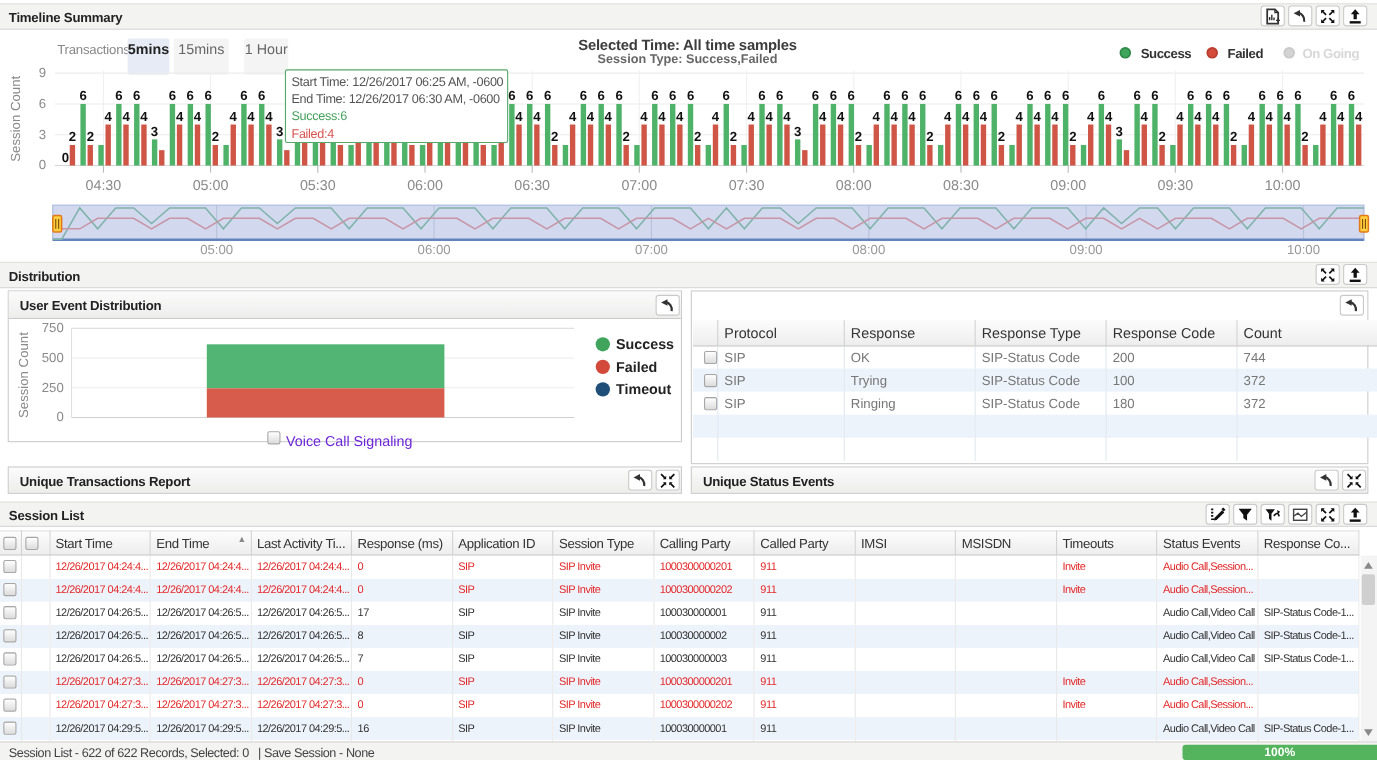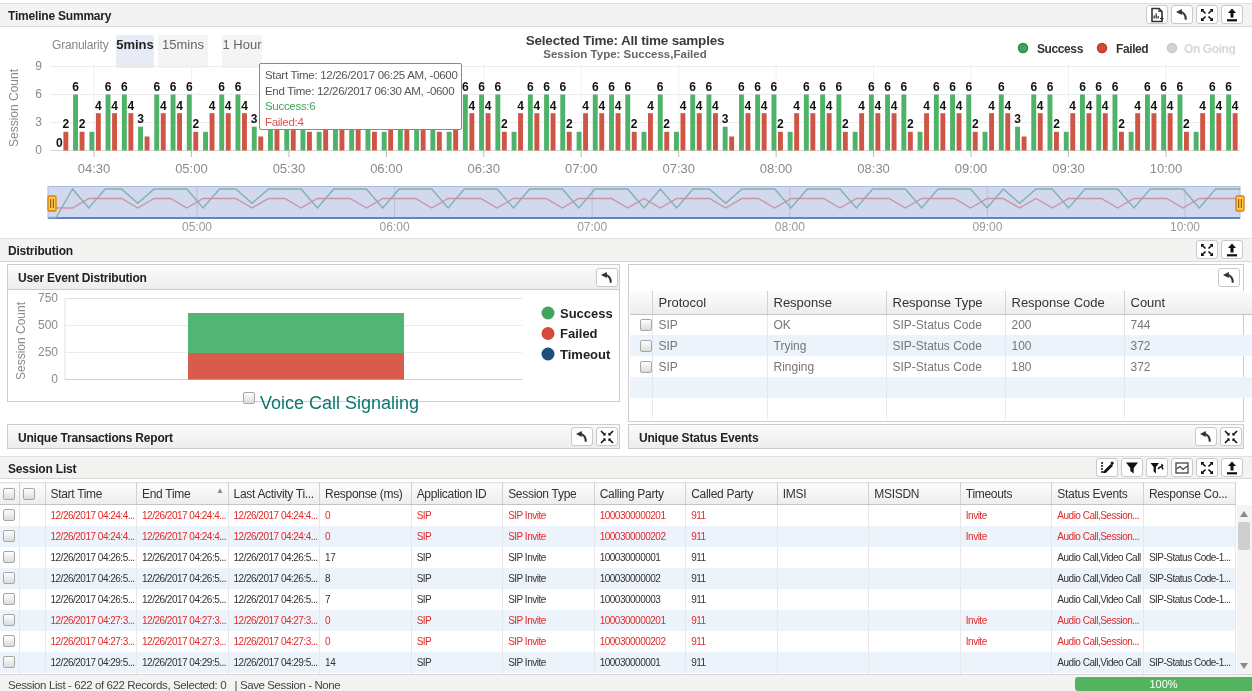--- a/index.html
+++ b/index.html
@@ -65,21 +65,21 @@
       <path d="M3 3 L6.5 6.5 M13 3 L9.5 6.5 M3 13 L6.5 9.5 M13 13 L9.5 9.5" stroke="#111" stroke-width="1.6"></path>
     </svg>
   </div>
 <div class="ibtn" style="left:1221px;top:5px;width:22px;height:19px">
     <svg width="16" height="16" viewBox="0 0 16 16">
       <path d="M8 1.5 L12 6 H9.5 V10.5 H6.5 V6 H4 Z" fill="#111"></path>
       <rect x="3" y="12.2" width="10" height="2.2" fill="#111"></rect>
     </svg>
   </div>
 
-<div class="abs" style="left:52px;top:38px;font-size:12px;letter-spacing:-0.2px;color:#888">Granularity</div>
+<div class="abs" style="left:52px;top:38px;font-size:12px;letter-spacing:-0.2px;color:#888">Transactions</div>
 <div class="gbtn" style="left:116px;width:38px;background:#e7ebf6;color:#222;font-weight:bold">5mins</div>
 <div class="gbtn" style="left:158px;width:50px;">15mins</div>
 <div class="gbtn" style="left:222px;width:40px;">1 Hour</div>
 
 <div class="abs" style="left:425px;top:33px;width:400px;text-align:center;font-size:13.5px;font-weight:bold;color:#3c3c3c;letter-spacing:-0.2px">Selected Time: All time samples</div>
 <div class="abs" style="left:425px;top:48px;width:400px;text-align:center;font-size:11.5px;font-weight:bold;color:#666">Session Type: Success,Failed</div>
 
 <svg class="abs" style="left:1015px;top:41px" width="237" height="14">
 <circle cx="8" cy="7" r="4.5" fill="#41a45c" stroke="#2d8a47" stroke-width="1.5"></circle>
 <text x="22" y="11.5" style="font:bold 12px Liberation Sans,sans-serif;letter-spacing:-0.4px;fill:#333">Success</text>
@@ -481,21 +481,21 @@
 </svg>
     <svg class="abs" style="left:532px;top:14px" width="78" height="66">
       <circle cx="8" cy="8" r="6.5" fill="#41a45c"></circle>
         <text x="20" y="12.5" style="font:bold 13px Liberation Sans,sans-serif;fill:#222">Success</text>
       <circle cx="8" cy="28.5" r="6.5" fill="#d44a3a"></circle>
         <text x="20" y="33" style="font:bold 13px Liberation Sans,sans-serif;fill:#222">Failed</text>
       <circle cx="8" cy="49" r="6.5" fill="#1f4e79"></circle>
         <text x="20" y="53.5" style="font:bold 13px Liberation Sans,sans-serif;fill:#222">Timeout</text>
     </svg>
     <div class="cb" style="left:235px;top:101px"></div>
-    <div class="abs" style="left:252px;top:102px;font-size:18px;color:#0f766e">Voice Call Signaling</div>
+    <div class="abs" style="left:252px;top:102px;font-size:13px;color:#6d28d9">Voice Call Signaling</div>
   </div>
 </div>
 <div class="panel" style="left:7px;top:424px;width:613px;height:25px;background:linear-gradient(#fbfbfb,#ededec)">
   <b style="position:absolute;left:10px;top:6px;font-size:12px;letter-spacing:-0.2px;color:#222">Unique Transactions Report</b>
   <div class="ibtn" style="left:563px;top:2px;width:22px;height:19px">
       <svg width="16" height="16" viewBox="0 0 16 16">
         <path d="M5.8 4.4 A 7.2 7.2 0 0 1 11.6 12.8" fill="none" stroke="#333" stroke-width="2"></path>
         <path d="M2.0 5.0 L7.8 2.0 L7.8 8.0 Z" fill="#333"></path>
       </svg>
     </div>
@@ -803,21 +803,21 @@
           <td></td>
         </tr>
         <tr class="rowblk alt">
           <td class="cbc">
             <div class="cb" style="position:relative;left:3px;top:0"></div>
           </td>
           <td class="cbc"></td>
           <td>12/26/2017 04:29:5...</td>
           <td>12/26/2017 04:29:5...</td>
           <td>12/26/2017 04:29:5...</td>
-          <td>14</td>
+          <td>16</td>
           <td>SIP</td>
           <td>SIP Invite</td>
           <td>100030000001</td>
           <td>911</td>
           <td></td>
           <td></td>
           <td></td>
           <td>Audio Call,Video Call</td>
           <td>SIP-Status Code-1...</td>
         </tr>
@@ -848,13 +848,13 @@
     </svg>
   <div class="abs" style="left:1px;top:17px;width:12px;height:28px;background:#cfcfcf;border-radius:2px"></div>
   <svg class="abs" style="left:2px;top:156px" width="10" height="10">
       <path d="M5 8 L9 2 H1 Z" fill="#8a8a8a"></path>
     </svg>
 </div>
 
 <div class="abs" style="left:0;top:674px;width:1252px;height:17px;background:#f3f3f2;border-top:1px solid #d5d5d5">
   <div class="abs" style="left:8px;top:4px;font-size:11.5px;letter-spacing:-0.4px;color:#444">Session List - 622 of 622 Records, Selected: 0&nbsp;&nbsp; | Save Session - None</div>
 </div>
-<div class="abs" style="left:1075px;top:677px;width:177px;height:14px;background:#54b45e;border-radius:3px 0 0 3px;text-align:center;font-size:11px;font-weight:normal;color:#fff;line-height:14px">100%</div>
+<div class="abs" style="left:1075px;top:677px;width:177px;height:14px;background:#54b45e;border-radius:3px 0 0 3px;text-align:center;font-size:11px;font-weight:bold;color:#fff;line-height:14px">100%</div>
 
 </body></html>

